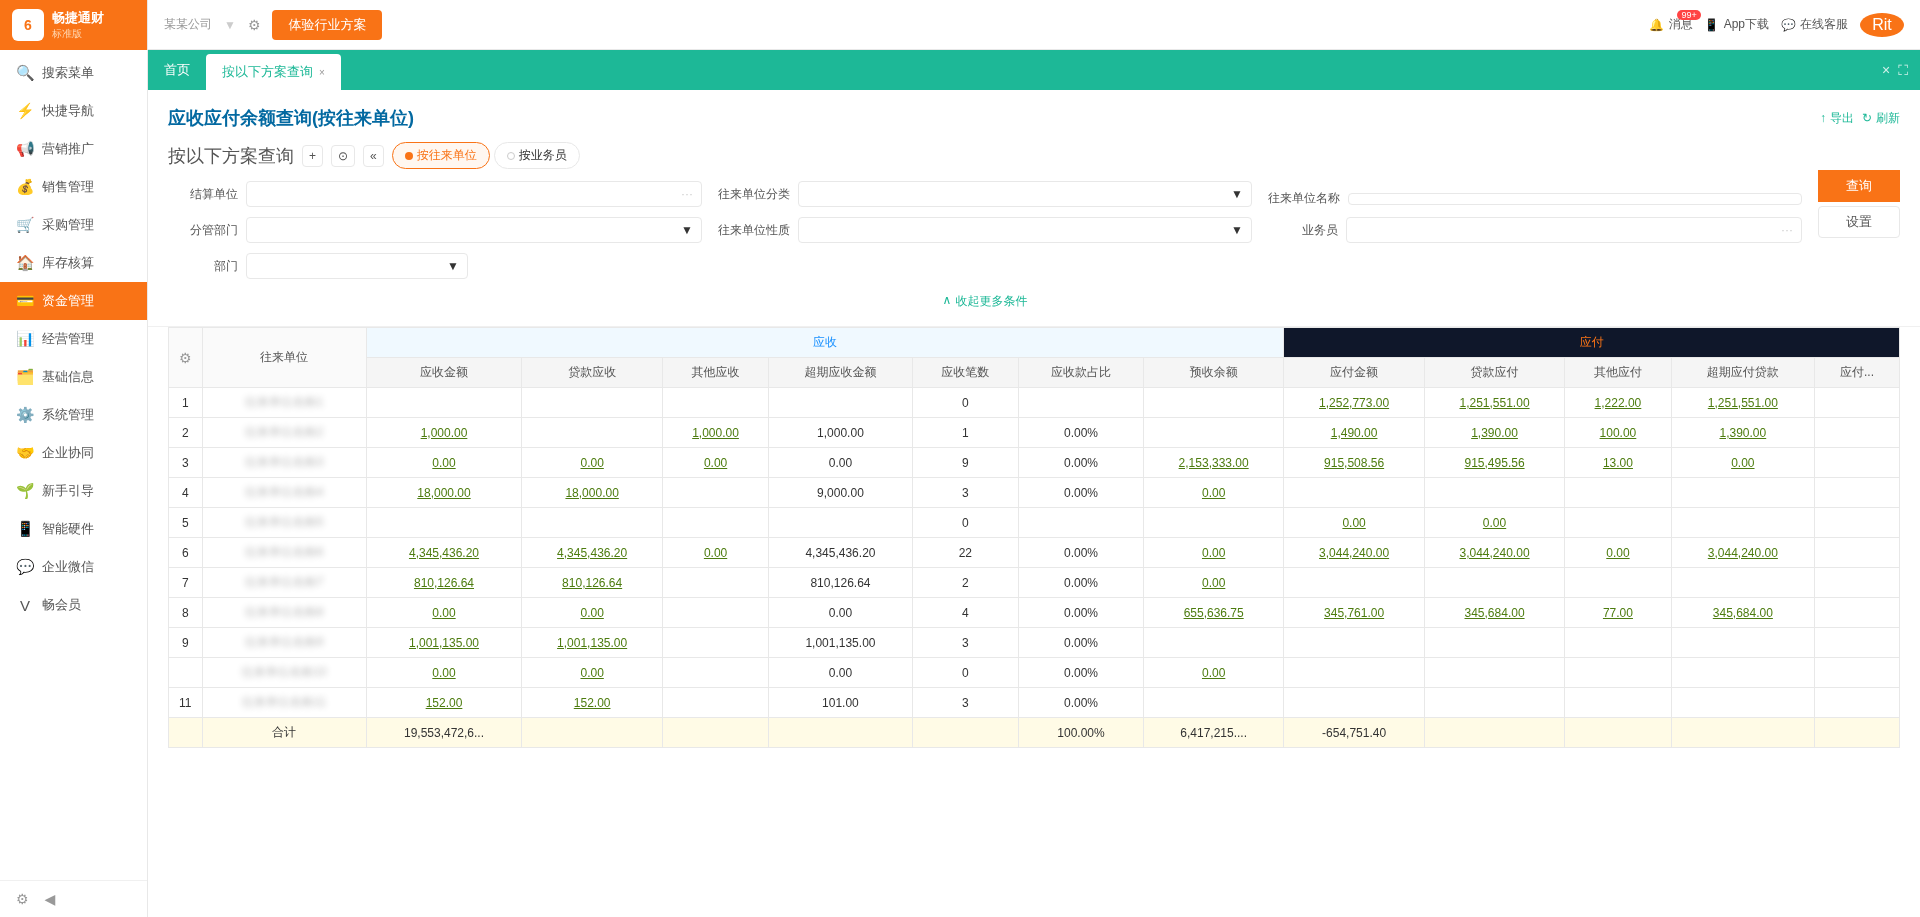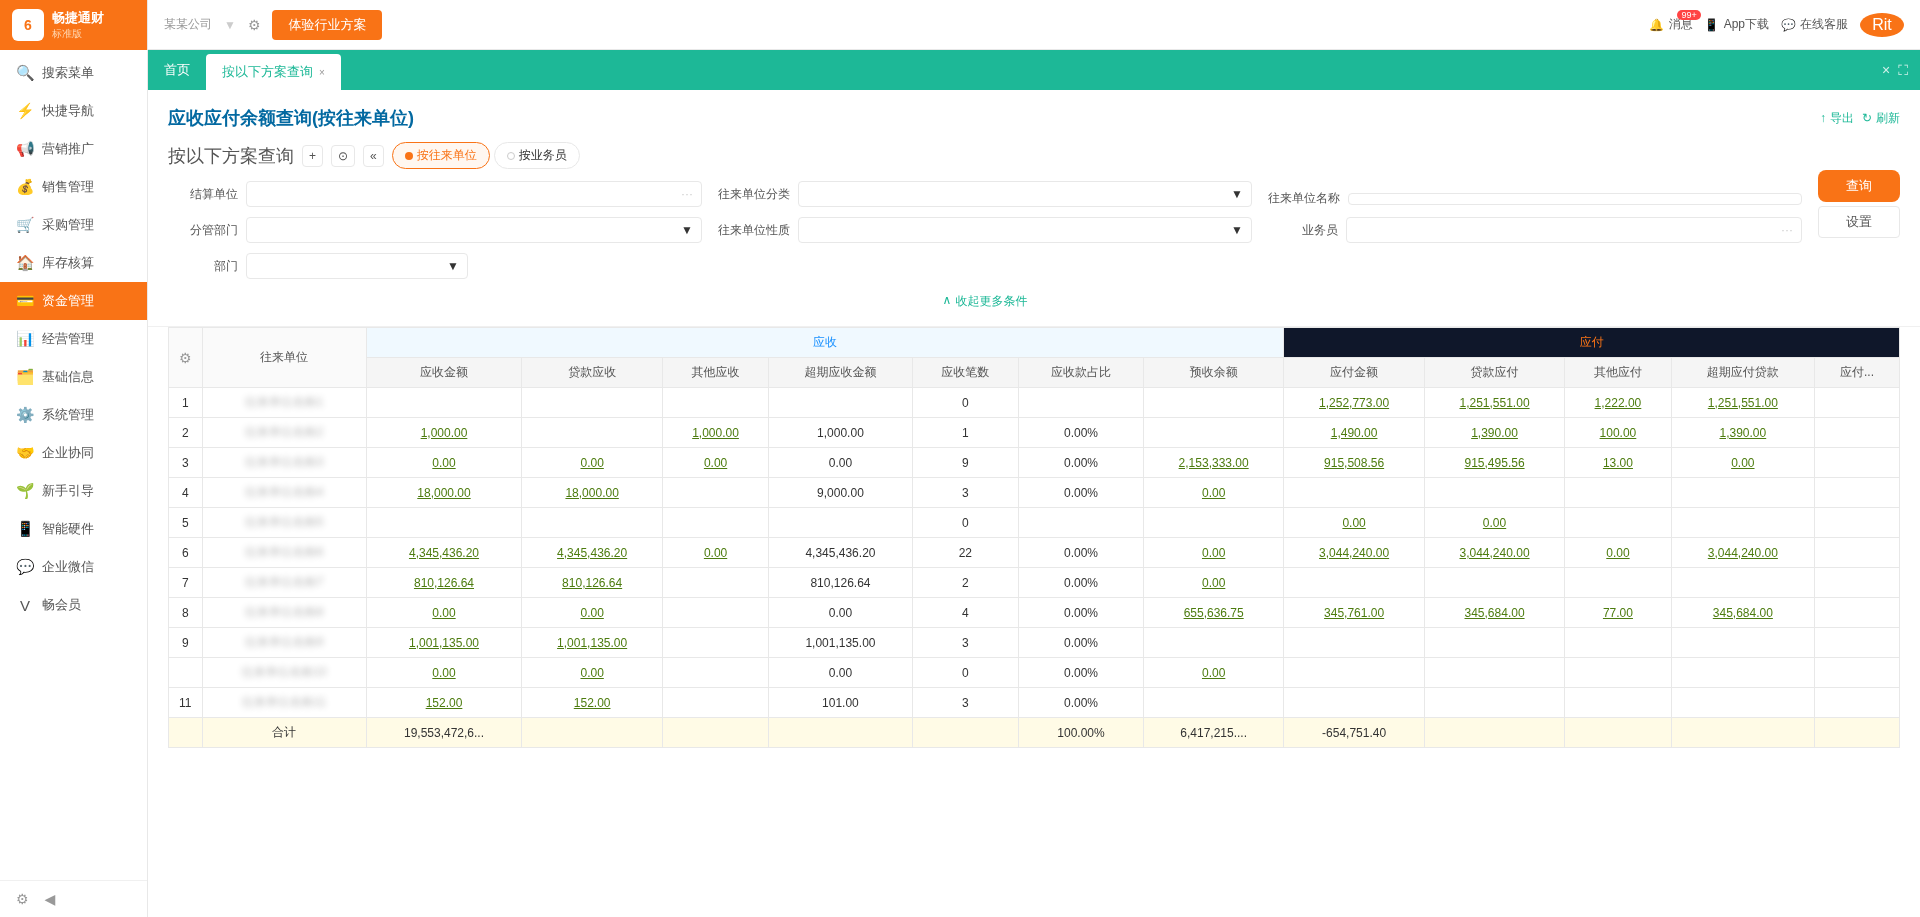--- a/index.html
+++ b/index.html
@@ -65,21 +65,21 @@
     .group-btn .dot { width: 8px; height: 8px; border-radius: 50%; background: #f97316; }
 
     .filter-row { display: flex; align-items: flex-end; gap: 16px; margin-bottom: 10px; }
     .filter-item { display: flex; align-items: center; gap: 8px; flex: 1; }
     .filter-label { color: #555; font-size: 12px; white-space: nowrap; min-width: 70px; text-align: right; }
     .filter-input { flex: 1; border: 1px solid #e8e8e8; border-radius: 4px; padding: 5px 8px; font-size: 12px; color: #333; outline: none; display: flex; align-items: center; justify-content: space-between; cursor: pointer; background: #fff; }
     .filter-input-dots { color: #ccc; }
     .filter-select { flex: 1; border: 1px solid #e8e8e8; border-radius: 4px; padding: 5px 8px; font-size: 12px; color: #333; background: #fff; display: flex; align-items: center; justify-content: space-between; cursor: pointer; }
     .collapse-row { display: flex; justify-content: center; padding: 4px 0; cursor: pointer; color: #1db897; font-size: 12px; gap: 4px; }
 
-    .query-btn { background: #f97316; color: #fff; border: none; padding: 7px 28px; border-radius: 8px; cursor: pointer; font-size: 13px; display: block; }
+    .query-btn { background: #f97316; color: #fff; border: none; padding: 7px 28px; border-radius: 0; cursor: pointer; font-size: 13px; display: block; }
     .setting-btn { background: #fff; color: #555; border: 1px solid #e8e8e8; padding: 6px 24px; border-radius: 4px; cursor: pointer; font-size: 13px; margin-top: 4px; display: block; }
     .right-btns { display: flex; flex-direction: column; align-items: stretch; min-width: 80px; }
 
     
     .table-container { padding: 0 20px 20px; overflow-x: auto; }
     .data-table { width: 100%; border-collapse: collapse; min-width: 1600px; }
     .data-table th, .data-table td { border: 1px solid #e8e8e8; padding: 6px 10px; text-align: center; font-size: 12px; white-space: nowrap; }
     .data-table th { background: #f5f5f5; color: #555; font-weight: normal; }
     .data-table td { color: #333; background: #fff; }
     .data-table .link { color: #4d7c0f; text-decoration: underline; cursor: pointer; }

